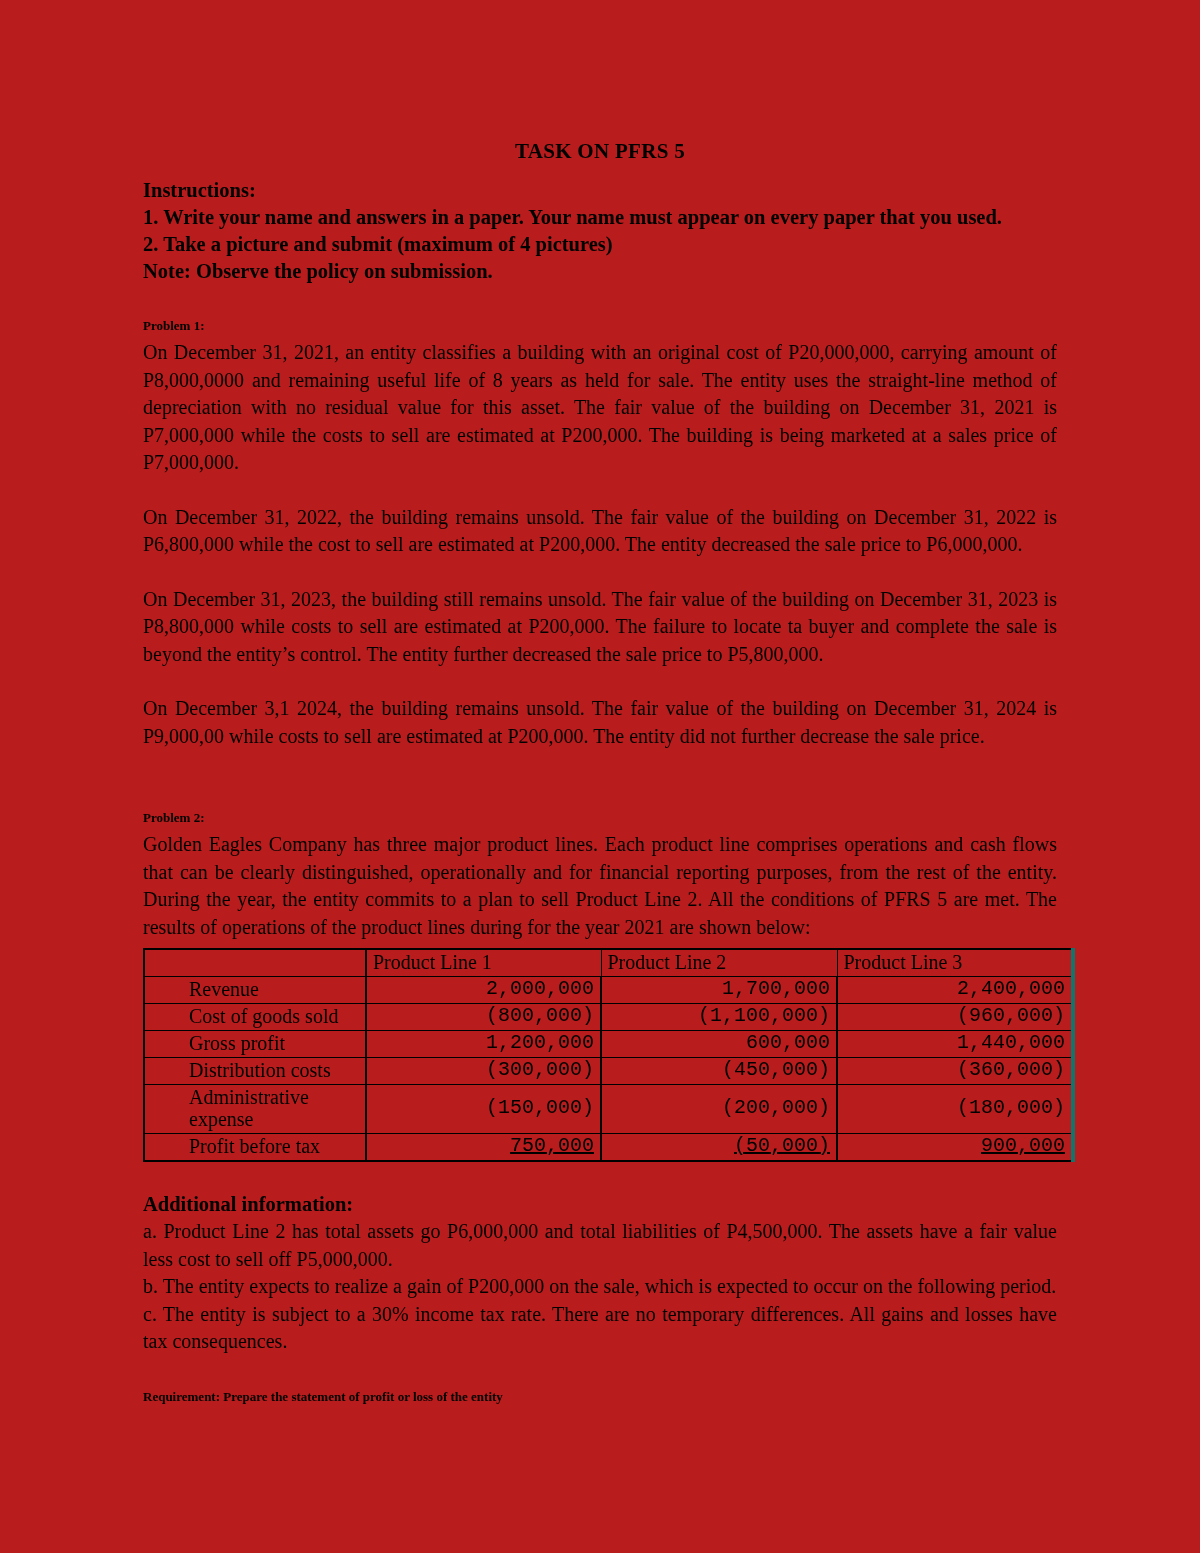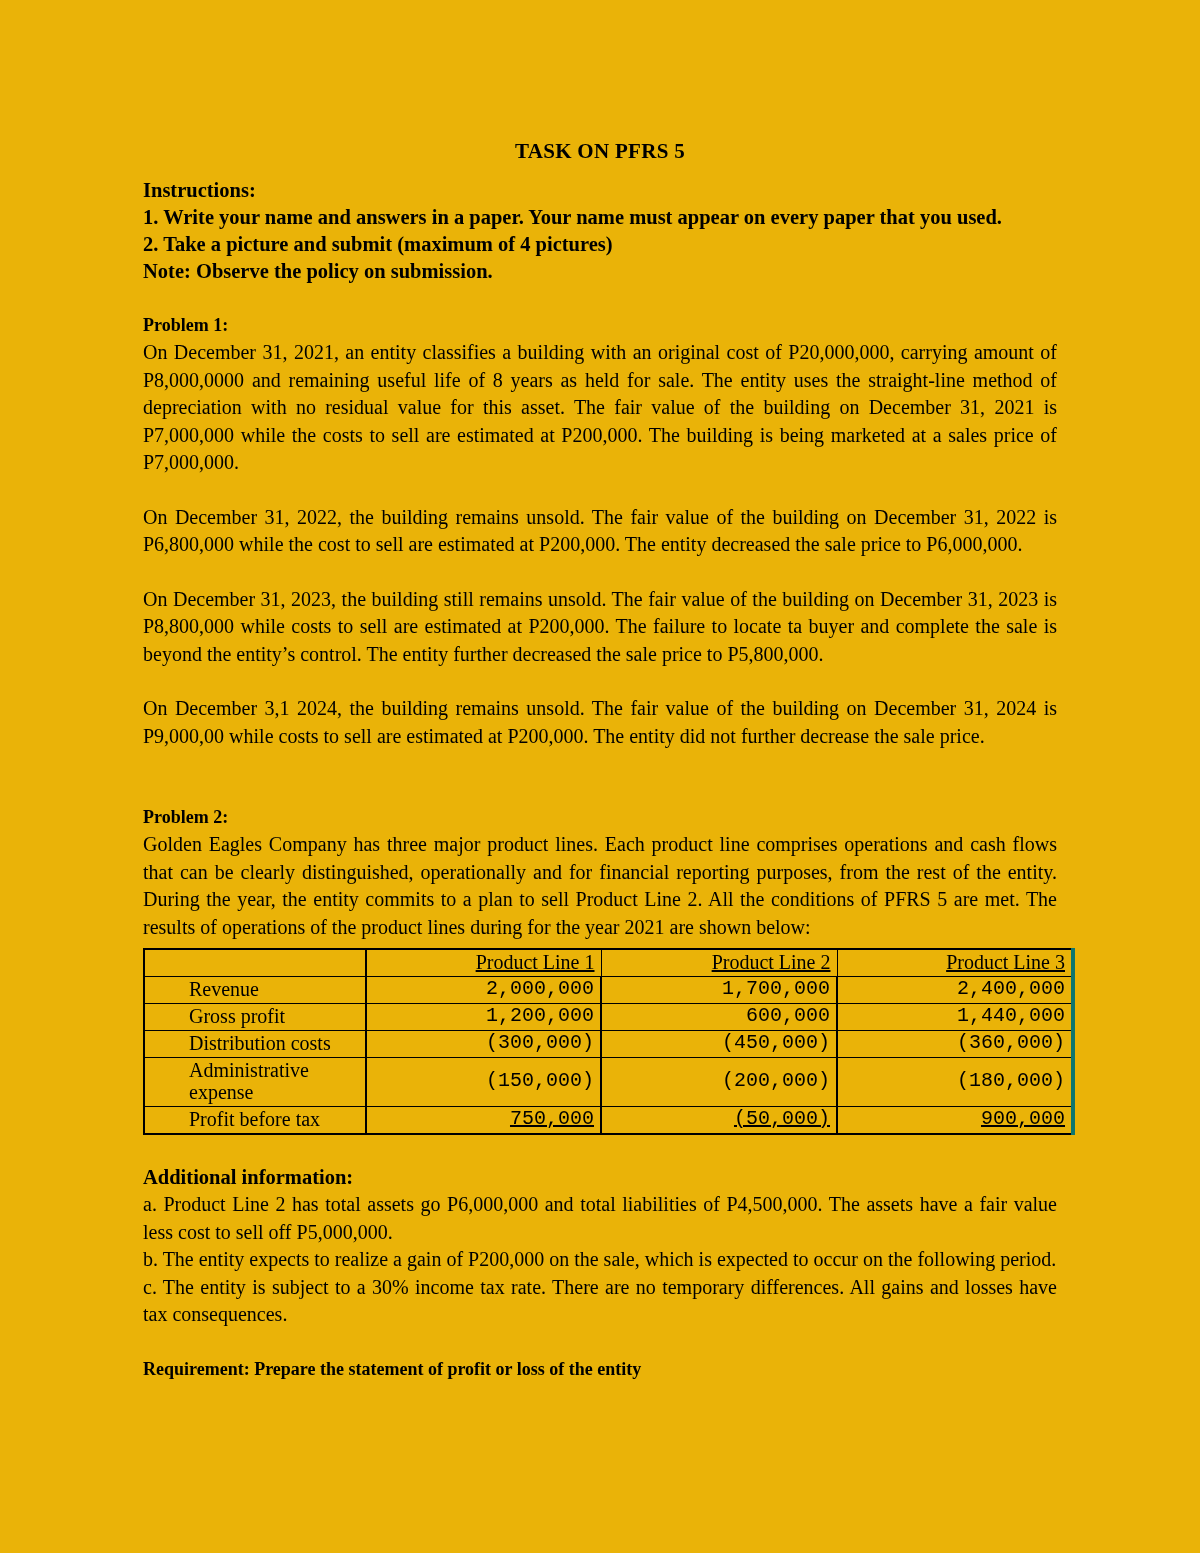--- a/index.html
+++ b/index.html
@@ -15,21 +15,21 @@
     font-family: "Liberation Serif", "DejaVu Serif", serif;
     color: #000000;
     -webkit-font-smoothing: antialiased;
   }
   .page {
     position: absolute;
     left: 0;
     top: 0;
     width: 1200px;
     height: 1553px;
-    background: #eab308;
+    background: #b91c1c;
     overflow: hidden;
   }
   .content {
     position: absolute;
     left: 143px;
     top: 138px;
     width: 914px;
   }
   .doc-title {
     text-align: center;
@@ -51,21 +51,21 @@
     font-family: Liberation Serif, serif;
   }
   .para {
     font-size: 20px;
     line-height: 27.5px;
     margin: 0;
     text-align: justify;
     text-justify: inter-word;
   }
   .heading {
-    font-size: 18px;
+    font-size: 13px;
     line-height: 27px;
     font-weight: bold;
     margin: 0;
   }
   .gap-md { height: 27px; }
   .gap-lg { height: 29px; }
 
   
   .lines-table {
     border-collapse: collapse;
@@ -82,22 +82,21 @@
     padding: 1px 6px 3px 6px;
     font-weight: normal;
     vertical-align: middle;
     box-sizing: border-box;
   }
   .lines-table col.c0 { width: 222px; }
   .lines-table col.c1 { width: 235px; }
   .lines-table col.c2 { width: 236px; }
   .lines-table col.c3 { width: 236px; }
   .lines-table th {
-    text-align: right;
-    text-decoration: underline;
+    text-align: left;
   }
   .lines-table td.num {
     text-align: right;
     font-family: Liberation Mono, monospace;
   }
   .lines-table td.lbl {
     text-align: left;
     padding-left: 44px;
   }
   .lines-table tr.total td.num span {
@@ -179,20 +178,26 @@
         </tr>
       </thead>
       <tbody>
         <tr>
           <td class="lbl">Revenue</td>
           <td class="num"><span>2,000,000</span></td>
           <td class="num sep"><span>1,700,000</span></td>
           <td class="num sep"><span>2,400,000</span></td>
         </tr>
         <tr>
+          <td class="lbl">Cost of goods sold</td>
+          <td class="num"><span>(800,000)</span></td>
+          <td class="num sep"><span>(1,100,000)</span></td>
+          <td class="num sep"><span>(960,000)</span></td>
+        </tr>
+        <tr>
           <td class="lbl">Gross profit</td>
           <td class="num"><span>1,200,000</span></td>
           <td class="num sep"><span>600,000</span></td>
           <td class="num sep"><span>1,440,000</span></td>
         </tr>
         <tr>
           <td class="lbl">Distribution costs</td>
           <td class="num"><span>(300,000)</span></td>
           <td class="num sep"><span>(450,000)</span></td>
           <td class="num sep"><span>(360,000)</span></td>

